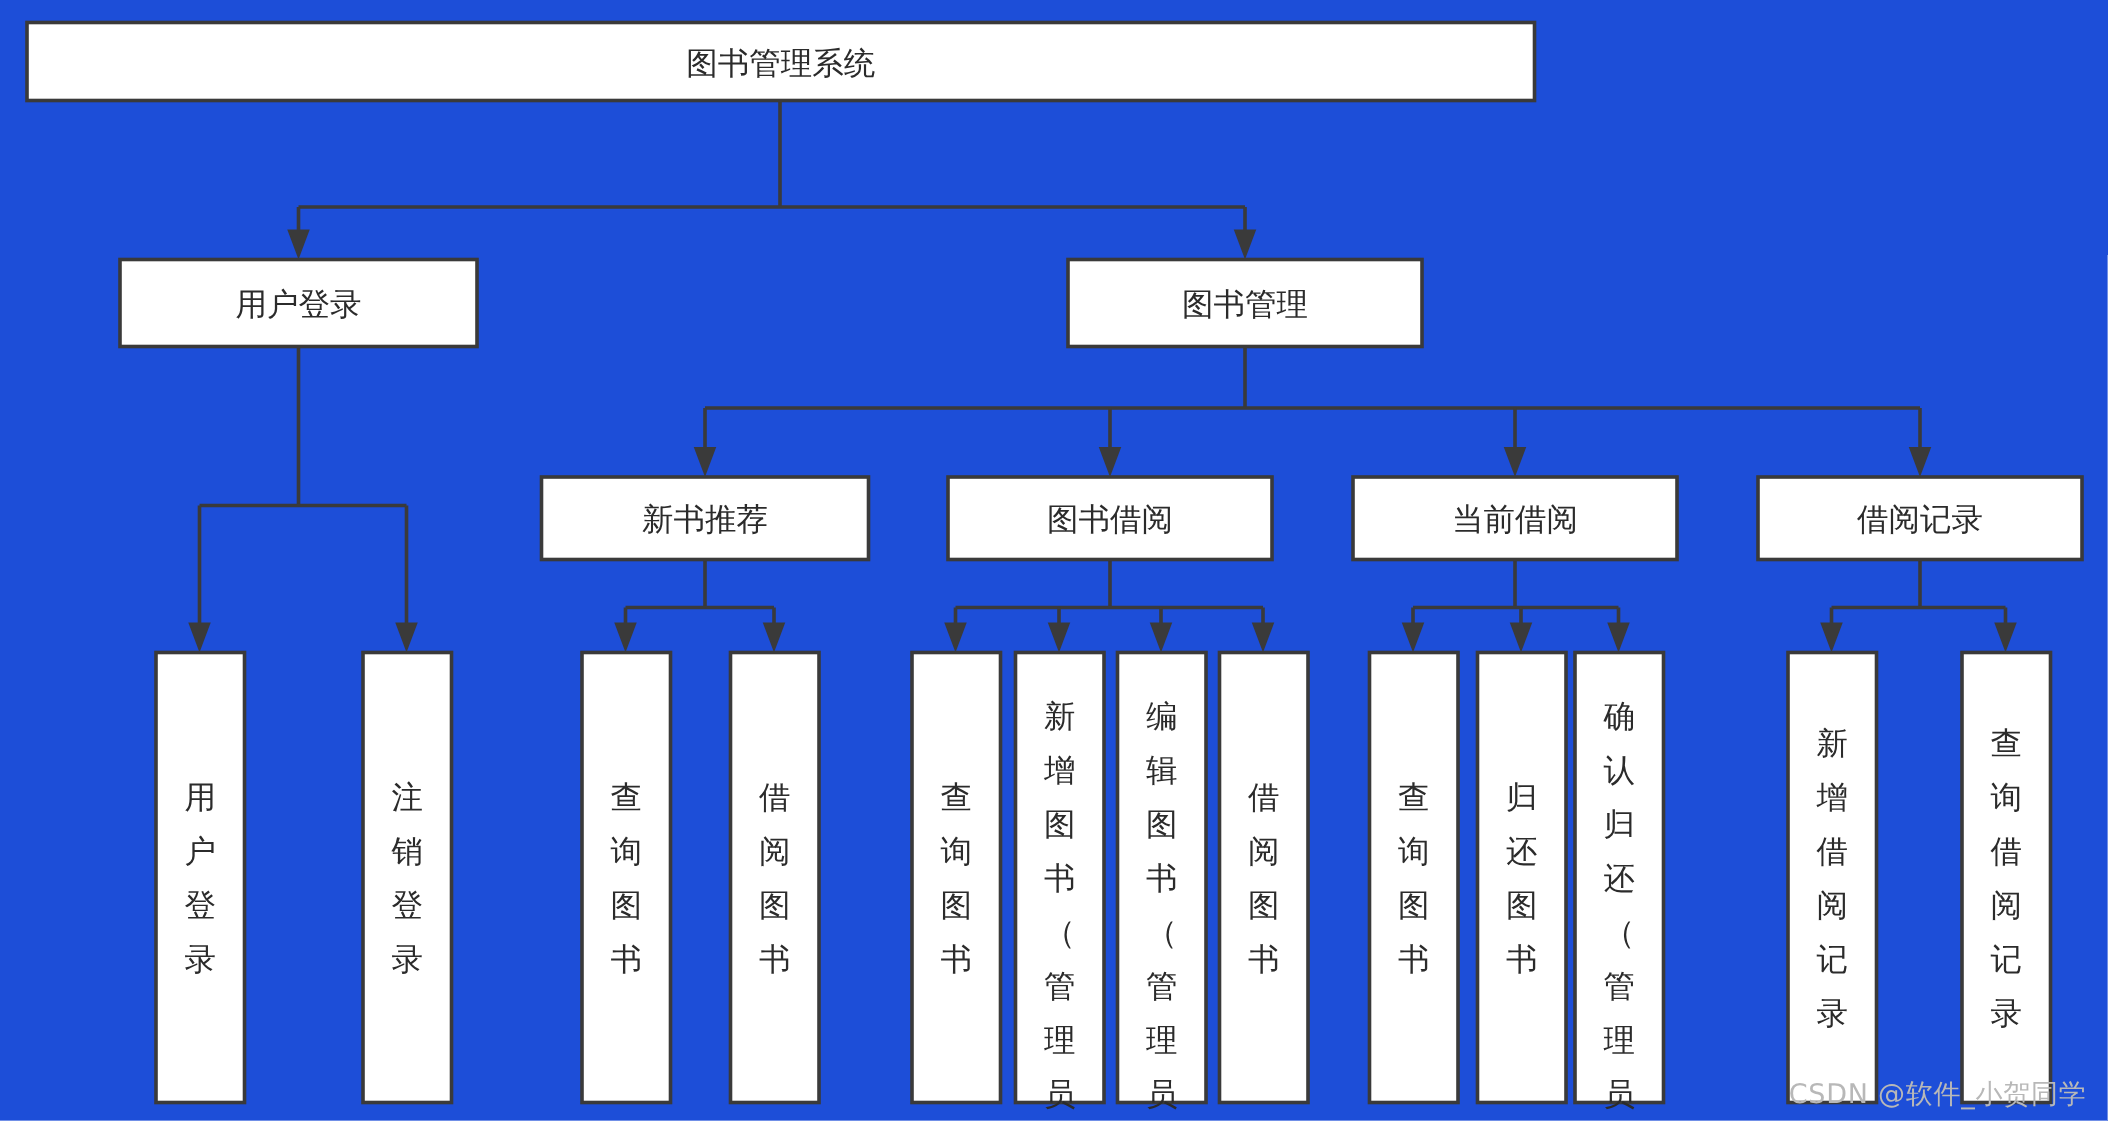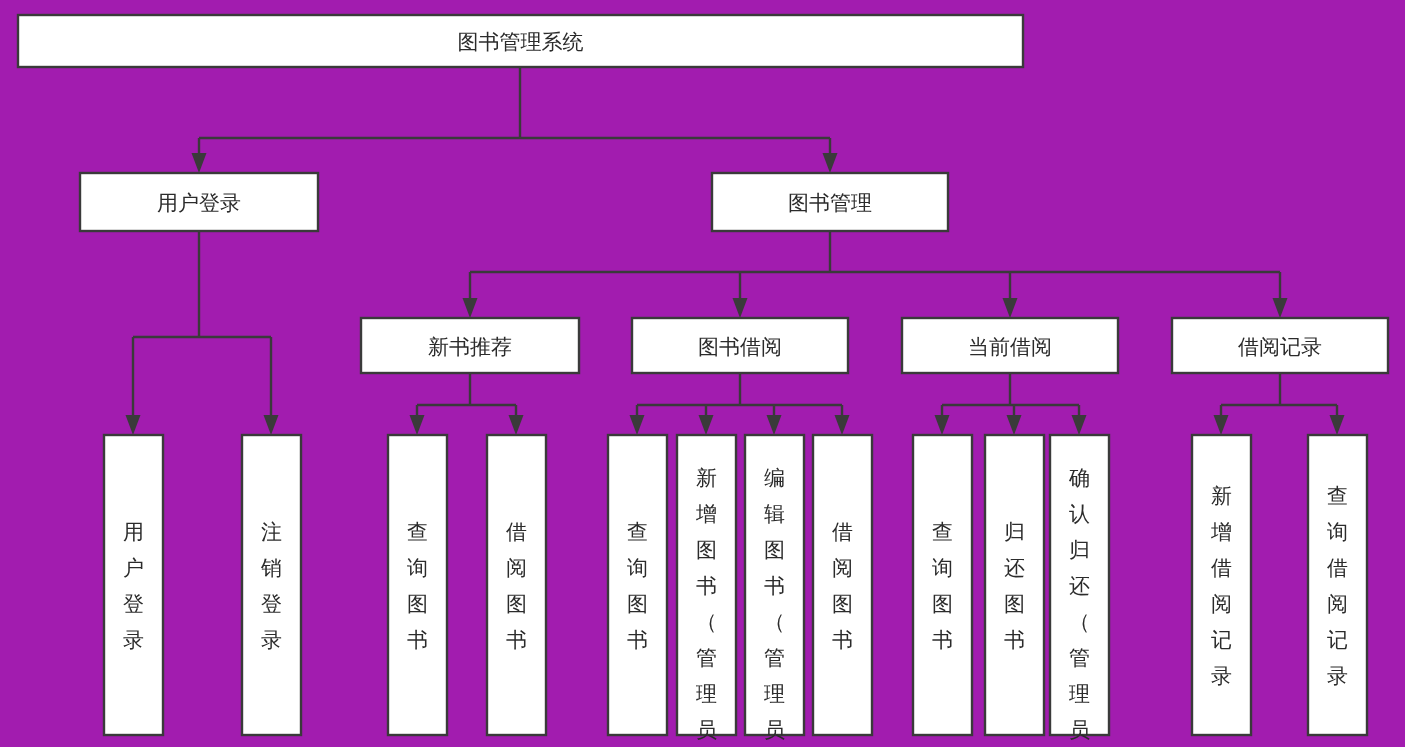--- a/index.html
+++ b/index.html
@@ -11,21 +11,21 @@
     width: 1405px;
     height: 747px;
     font-family: "DejaVu Sans", "Liberation Sans", sans-serif;
     overflow: hidden;
     position: relative;
   }
   #diagram-root {
     position: relative;
     width: 1405px;
     height: 747px;
-    background: #a21caf;
+    background: #1d4ed8;
     text-decoration: underline;
   }
   svg.diagram-svg {
     position: absolute;
     left: 0;
     top: 0;
     width: 1405px;
     height: 747px;
     display: block;
   }
@@ -204,13 +204,14 @@
         <g>
           <rect x="1192" y="435" width="59" height="300" class="node-box"></rect>
           <text x="1221.5" y="502.92" class="node-label-v"><tspan x="1221.5" dy="0">新</tspan><tspan x="1221.5" dy="36">增</tspan><tspan x="1221.5" dy="36">借</tspan><tspan x="1221.5" dy="36">阅</tspan><tspan x="1221.5" dy="36">记</tspan><tspan x="1221.5" dy="36">录</tspan></text>
         </g>
         <g>
           <rect x="1308" y="435" width="59" height="300" class="node-box"></rect>
           <text x="1337.5" y="502.92" class="node-label-v"><tspan x="1337.5" dy="0">查</tspan><tspan x="1337.5" dy="36">询</tspan><tspan x="1337.5" dy="36">借</tspan><tspan x="1337.5" dy="36">阅</tspan><tspan x="1337.5" dy="36">记</tspan><tspan x="1337.5" dy="36">录</tspan></text>
         </g>
       </g>
     </svg>
+  <div class="watermark">CSDN @软件_小贺同学</div>
 </div>
 
 </body></html>

